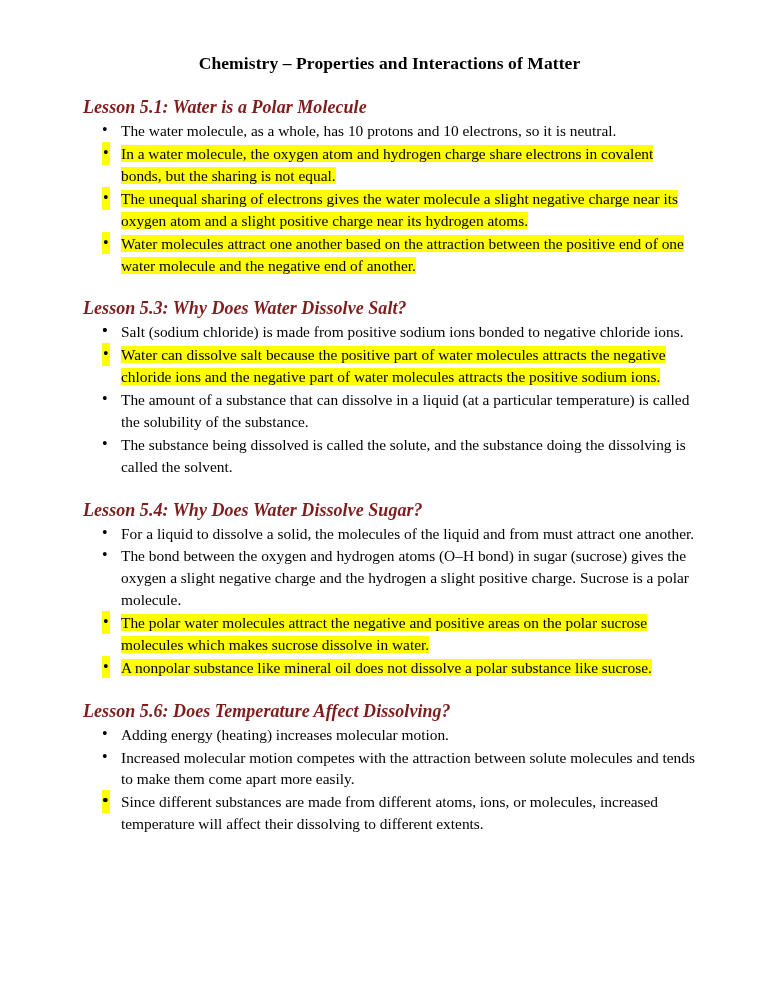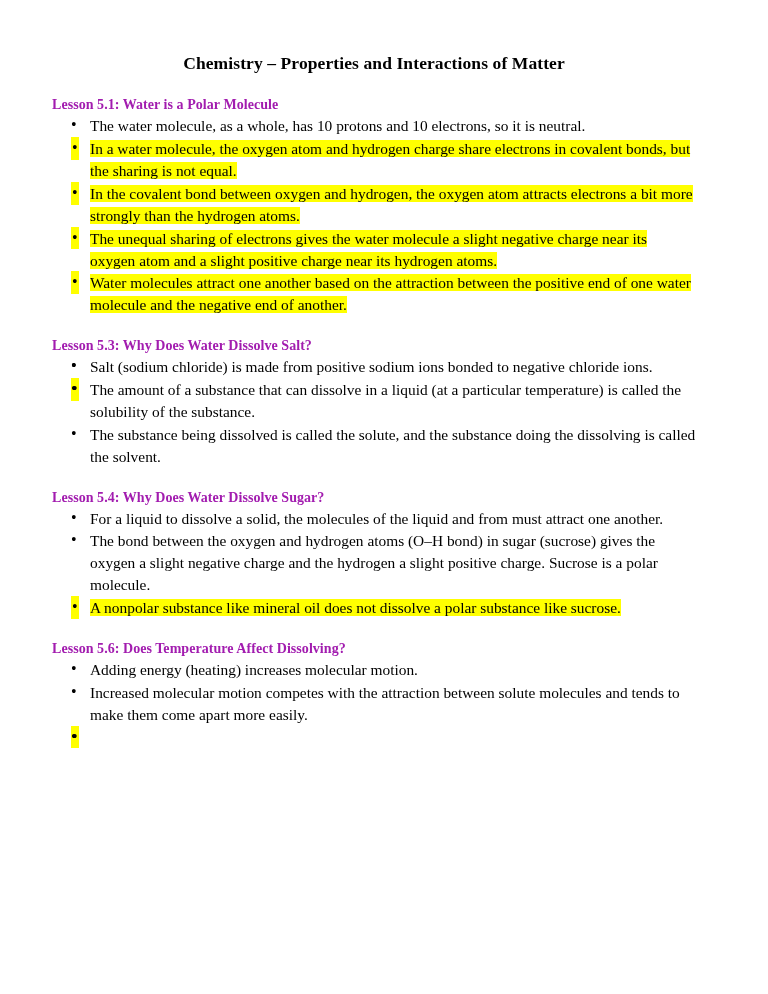--- a/index.html
+++ b/index.html
@@ -11,40 +11,41 @@
     height: 994px;
     background: #ffffff;
     font-family: "Liberation Serif", serif;
     color: #000000;
     overflow: hidden;
   }
   .page {
     width: 768px;
     height: 994px;
     box-sizing: border-box;
-    padding: 52px 72px 0 52px;
+    padding: 52px 72px 0 83px;
     position: relative;
   }
   .doc-title {
     text-align: center;
     font-weight: bold;
     font-size: 17.5px;
     line-height: 1.33;
     letter-spacing: 0.1px;
   }
   .doc-title .line2 {
     display: block;
   }
   .lesson-block {
     margin-top: 22px;
   }
   .lesson-heading {
+    font-style: italic;
     font-weight: bold;
-    font-size: 14px;
-    color: #a21caf;
+    font-size: 18px;
+    color: #7f1d1d;
     margin-bottom: 2px;
     letter-spacing: 0.05px;
   }
   ul.points {
     list-style: none;
     margin: 0;
     padding: 0;
   }
   ul.points li {
     position: relative;
@@ -81,48 +82,48 @@
   <div class="doc-title">
     <span>Chemistry – Properties and Interactions of Matter</span>
   </div>
 
   <div id="lessons-container">
       <div class="lesson-block">
         <div class="lesson-heading">Lesson 5.1: Water is a Polar Molecule</div>
         <ul class="points">
           <li class=""><span class="bullet">•</span><span class="txt">The water molecule, as a whole, has 10 protons and 10 electrons, so it is neutral.</span></li>
           <li class="hl"><span class="bullet">•</span><span class="txt">In a water molecule, the oxygen atom and hydrogen charge share electrons in covalent bonds, but the sharing is not equal.</span></li>
-          <li class="hl"><span class="bullet">•</span><span class="txt">In the covalent bond between oxygen and hydrogen, the oxygen atom attracts electrons a bit more strongly than the hydrogen atoms.</span></li>
+          <li class="hl"><span class="bullet">•</span></li>
           <li class="hl"><span class="bullet">•</span><span class="txt">The unequal sharing of electrons gives the water molecule a slight negative charge near its oxygen atom and a slight positive charge near its hydrogen atoms.</span></li>
           <li class="hl"><span class="bullet">•</span><span class="txt">Water molecules attract one another based on the attraction between the positive end of one water molecule and the negative end of another.</span></li>
         </ul>
       </div>
       <div class="lesson-block">
         <div class="lesson-heading">Lesson 5.3: Why Does Water Dissolve Salt?</div>
         <ul class="points">
           <li class=""><span class="bullet">•</span></li>
           <li class=""><span class="bullet">•</span><span class="txt">Salt (sodium chloride) is made from positive sodium ions bonded to negative chloride ions.</span></li>
-          <li class="hl"><span class="bullet">•</span></li>
+          <li class="hl"><span class="bullet">•</span><span class="txt">Water can dissolve salt because the positive part of water molecules attracts the negative chloride ions and the negative part of water molecules attracts the positive sodium ions.</span></li>
           <li class=""><span class="bullet">•</span><span class="txt">The amount of a substance that can dissolve in a liquid (at a particular temperature) is called the solubility of the substance.</span></li>
           <li class=""><span class="bullet">•</span><span class="txt">The substance being dissolved is called the solute, and the substance doing the dissolving is called the solvent.</span></li>
         </ul>
       </div>
       <div class="lesson-block">
         <div class="lesson-heading">Lesson 5.4: Why Does Water Dissolve Sugar?</div>
         <ul class="points">
           <li class=""><span class="bullet">•</span><span class="txt">For a liquid to dissolve a solid, the molecules of the liquid and from must attract one another.</span></li>
           <li class=""><span class="bullet">•</span><span class="txt">The bond between the oxygen and hydrogen atoms (O–H bond) in sugar (sucrose) gives the oxygen a slight negative charge and the hydrogen a slight positive charge. Sucrose is a polar molecule.</span></li>
-          <li class="hl"><span class="bullet">•</span></li>
+          <li class="hl"><span class="bullet">•</span><span class="txt">The polar water molecules attract the negative and positive areas on the polar sucrose molecules which makes sucrose dissolve in water.</span></li>
           <li class="hl"><span class="bullet">•</span><span class="txt">A nonpolar substance like mineral oil does not dissolve a polar substance like sucrose.</span></li>
         </ul>
       </div>
       <div class="lesson-block">
         <div class="lesson-heading">Lesson 5.6: Does Temperature Affect Dissolving?</div>
         <ul class="points">
           <li class=""><span class="bullet">•</span><span class="txt">Adding energy (heating) increases molecular motion.</span></li>
           <li class=""><span class="bullet">•</span><span class="txt">Increased molecular motion competes with the attraction between solute molecules and tends to make them come apart more easily.</span></li>
           <li class="hl"><span class="bullet">•</span></li>
-          <li class=""><span class="bullet">•</span></li>
+          <li class=""><span class="bullet">•</span><span class="txt">Since different substances are made from different atoms, ions, or molecules, increased temperature will affect their dissolving to different extents.</span></li>
         </ul>
       </div>
     </div>
 
 </div>
 
 </body></html>

